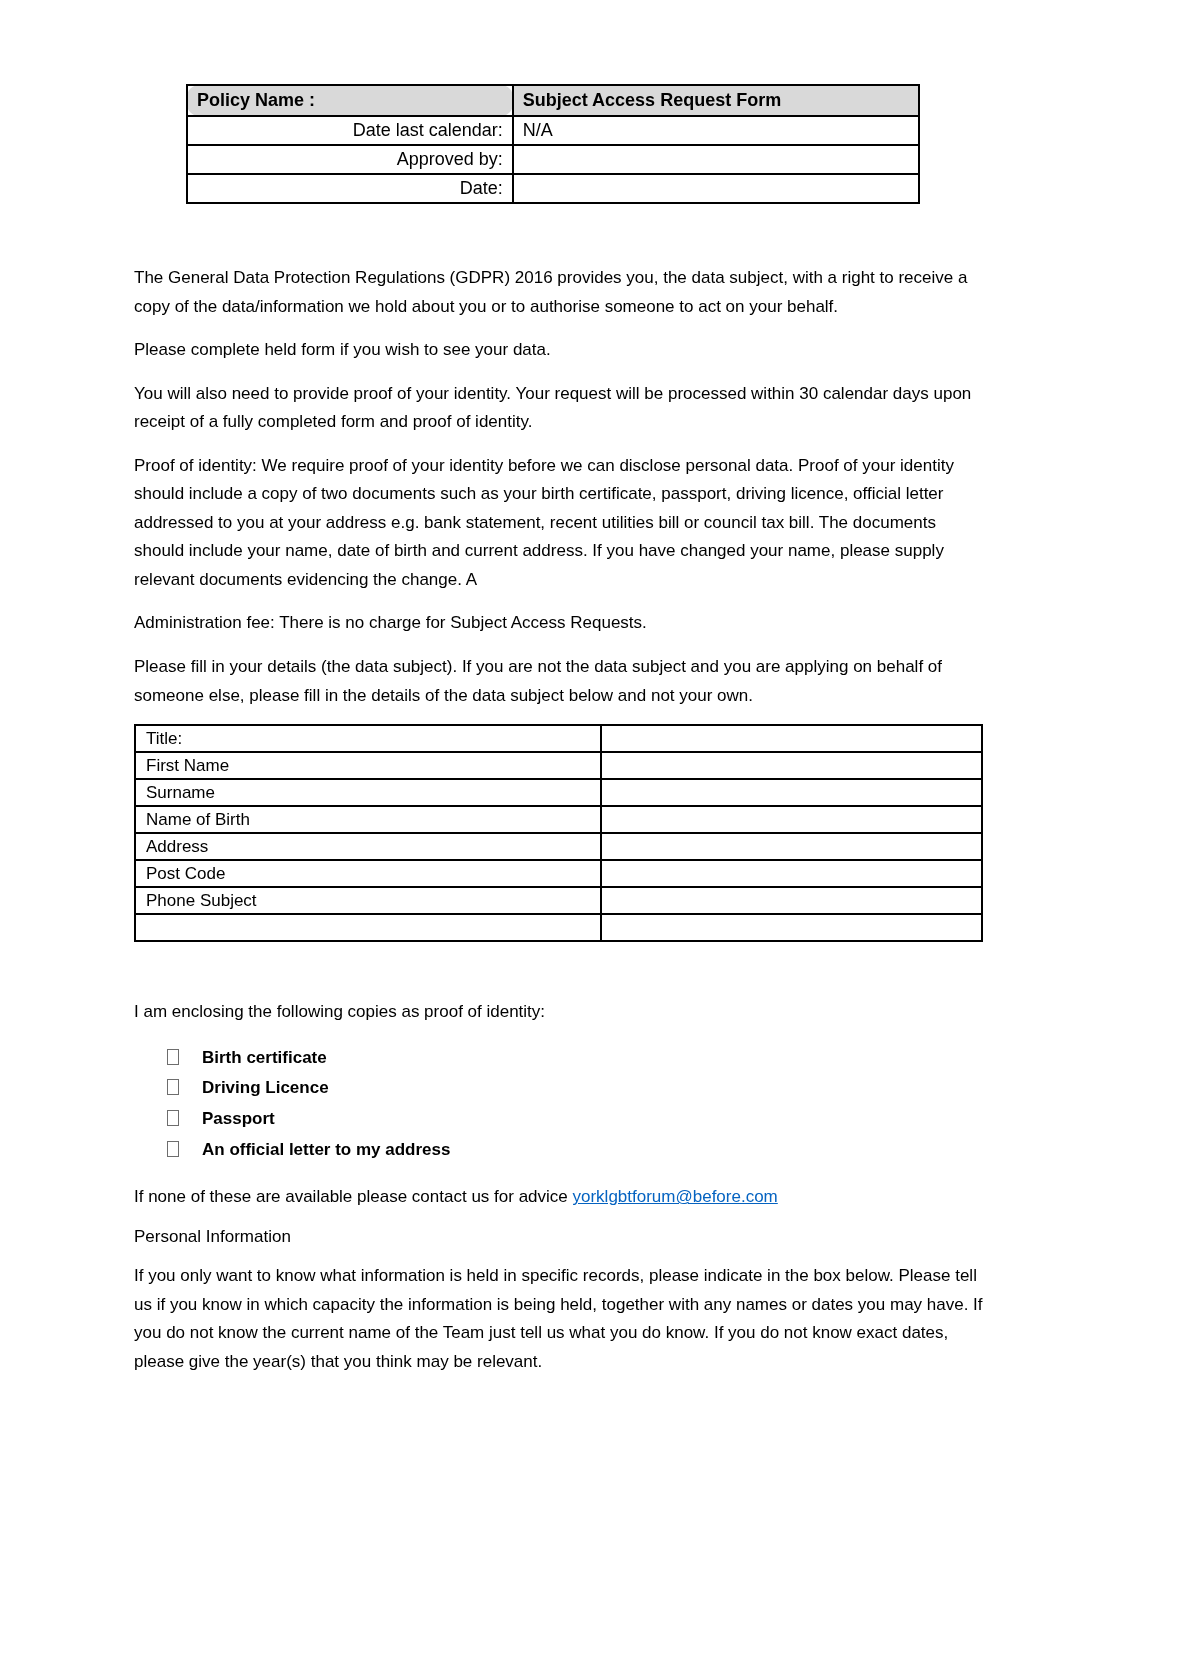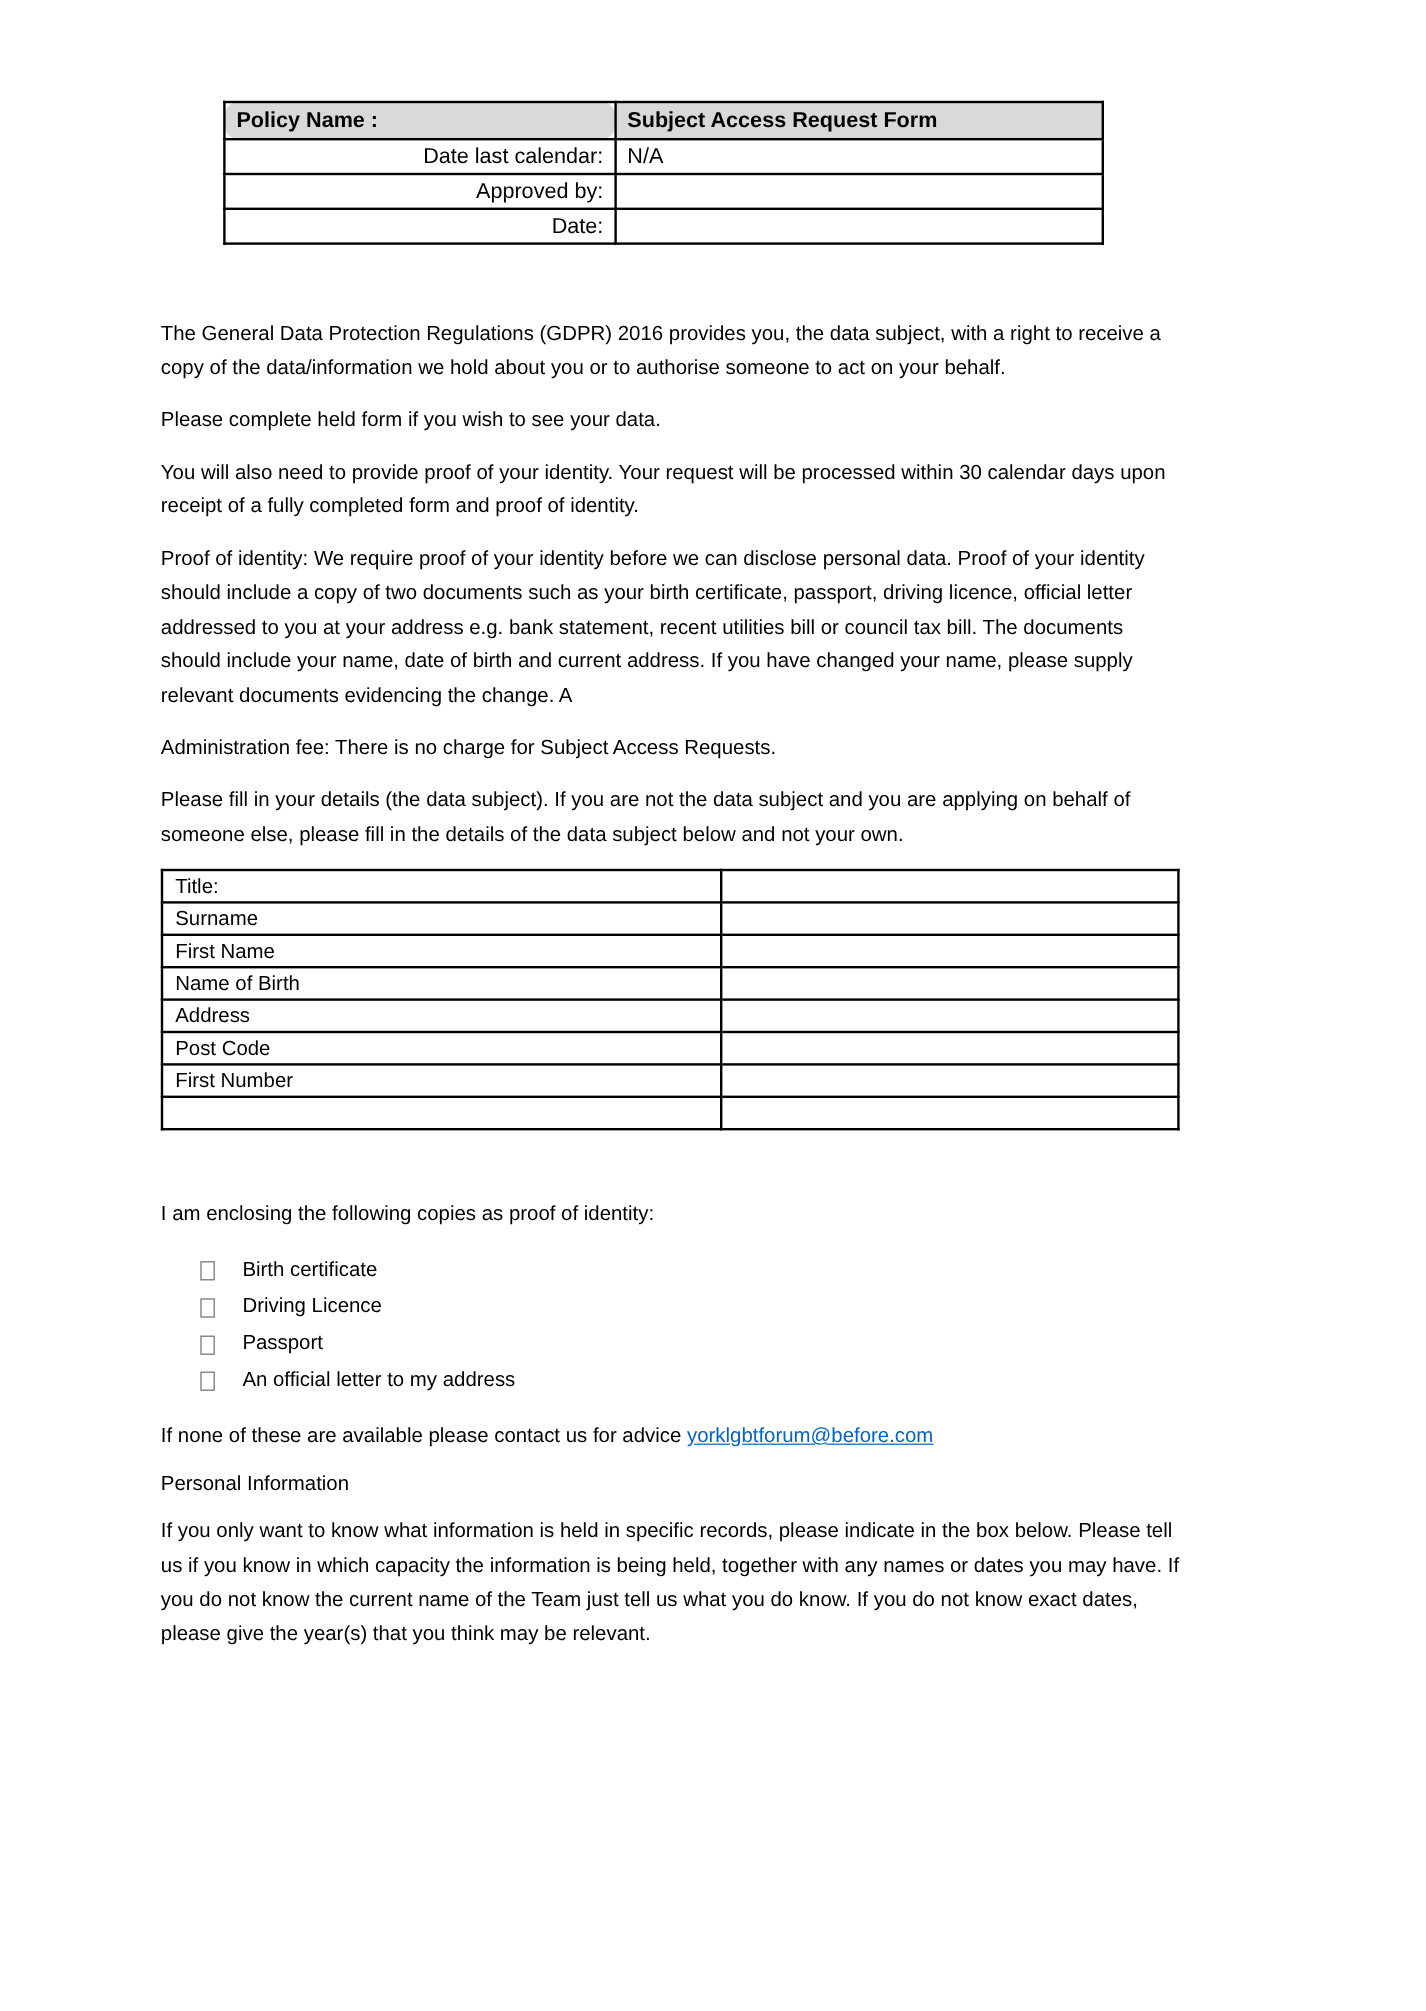--- a/index.html
+++ b/index.html
@@ -66,24 +66,25 @@
   .details-table .col-label { width: 55%; }
   .details-table .col-value { width: 45%; }
 
   
   .check-list {
     list-style: none;
     margin: 22px 0 24px 33px;
   }
   .check-item {
     display: flex;
-    align-items: flex-end;
+    align-items: flex-start;
     font-size: 17px;
     line-height: 1.1;
     margin-bottom: 12px;
+    font-weight: bold;
   }
   .checkbox-glyph {
     display: inline-block;
     width: 12px;
     height: 16px;
     border: 1.5px solid #6d6d6d;
     margin-right: 23px;
     flex: 0 0 auto;
   }
 
@@ -132,41 +133,41 @@
     <p class="para">Administration fee: There is no charge for Subject Access Requests.</p>
     <p class="para tight">Please fill in your details (the data subject). If you are not the data subject and you are applying on behalf of someone else, please fill in the details of the data subject below and not your own.</p>
 
     <table class="details-table">
       <tbody>
           <tr>
         <td class="col-label">Title:</td>
         <td class="col-value"></td>
       </tr>
       <tr>
+        <td class="col-label">First Name</td>
+        <td class="col-value"></td>
+      </tr>
+      <tr>
         <td class="col-label">Surname</td>
         <td class="col-value"></td>
       </tr>
       <tr>
-        <td class="col-label">First Name</td>
-        <td class="col-value"></td>
-      </tr>
-      <tr>
         <td class="col-label">Name of Birth</td>
         <td class="col-value"></td>
       </tr>
       <tr>
         <td class="col-label">Address</td>
         <td class="col-value"></td>
       </tr>
       <tr>
         <td class="col-label">Post Code</td>
         <td class="col-value"></td>
       </tr>
       <tr>
-        <td class="col-label">First Number</td>
+        <td class="col-label">Phone Subject</td>
         <td class="col-value"></td>
       </tr>
       <tr>
         <td class="col-label"></td>
         <td class="col-value"></td>
       </tr>
     </tbody>
       </table>
 
     <p class="para">I am enclosing the following copies as proof of identity:</p>

